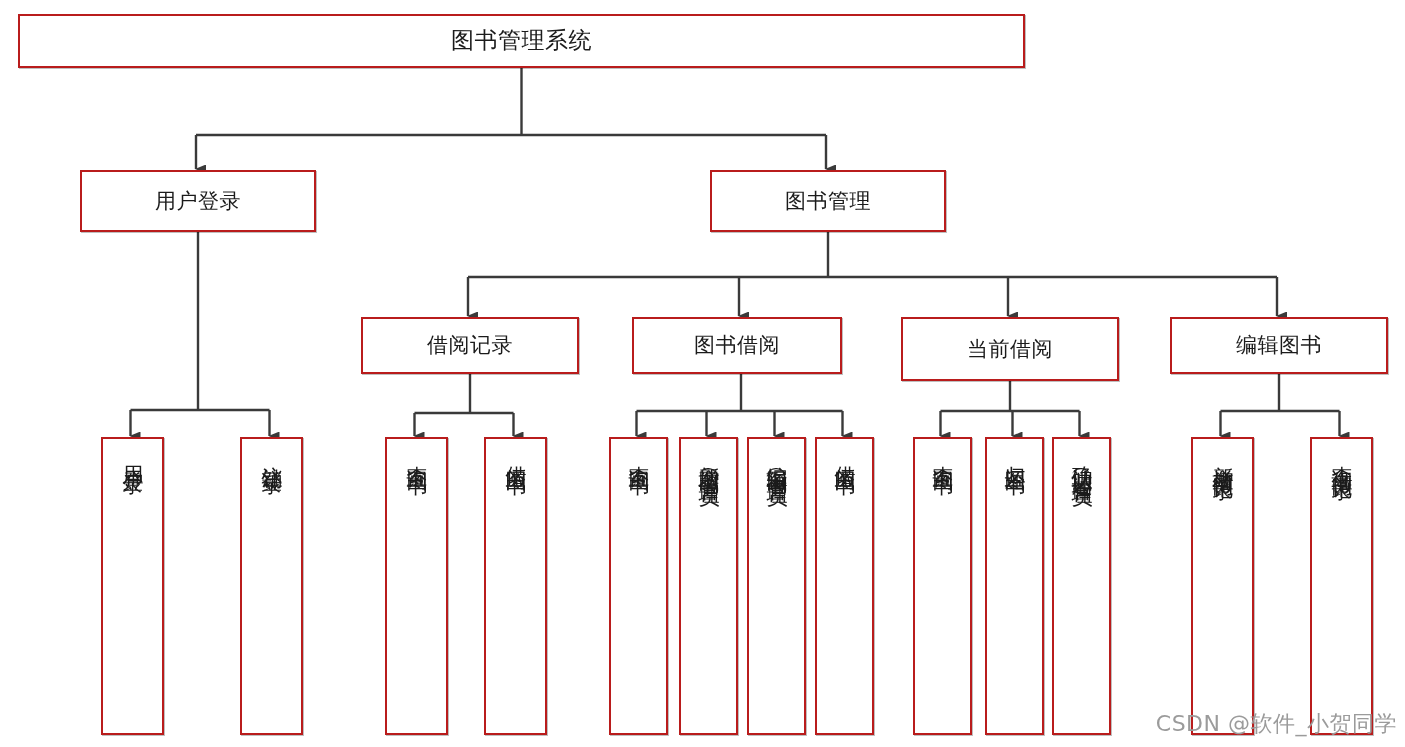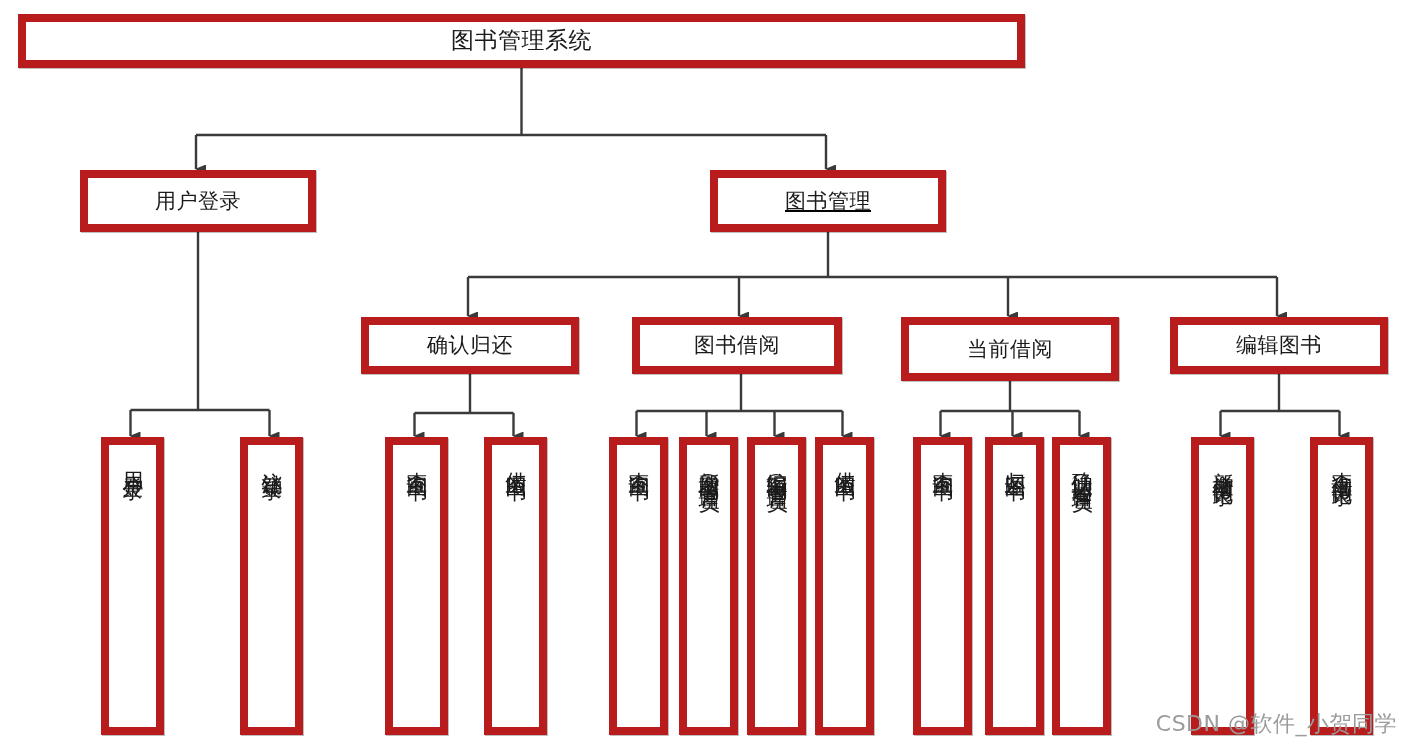--- a/index.html
+++ b/index.html
@@ -19,21 +19,21 @@
     position: absolute;
     left: 0;
     top: 0;
     width: 1405px;
     height: 747px;
     pointer-events: none;
   }
   .node {
     position: absolute;
     box-sizing: border-box;
-    border: 8px solid #b91c1c;
+    border: 2px solid #b91c1c;
     background: #ffffff;
     display: flex;
     align-items: center;
     justify-content: center;
     box-shadow: 1px 1px 0 rgba(0,0,0,0.25);
   }
   .node-label {
     color: #1b1b1b;
     letter-spacing: 0.5px;
     line-height: 1.18;
@@ -113,25 +113,25 @@
       </g>
   </svg>
 
   <div id="nodes">
       <div class="node root" style="left: 18px; top: 14px; width: 1007px; height: 54px;">
         <div class="node-label">图书管理系统</div>
       </div>
       <div class="node level1" style="left: 80px; top: 170px; width: 236px; height: 62px;">
         <div class="node-label">用户登录</div>
       </div>
-      <div class="node level1" style="left: 710px; top: 170px; width: 236px; height: 62px; text-decoration: underline;">
+      <div class="node level1" style="left: 710px; top: 170px; width: 236px; height: 62px;">
         <div class="node-label">图书管理</div>
       </div>
       <div class="node level2" style="left: 361px; top: 317px; width: 218px; height: 57px;">
-        <div class="node-label">确认归还</div>
+        <div class="node-label">借阅记录</div>
       </div>
       <div class="node level2" style="left: 632px; top: 317px; width: 210px; height: 57px;">
         <div class="node-label">图书借阅</div>
       </div>
       <div class="node level2" style="left: 901px; top: 317px; width: 218px; height: 64px;">
         <div class="node-label">当前借阅</div>
       </div>
       <div class="node level2" style="left: 1170px; top: 317px; width: 218px; height: 57px;">
         <div class="node-label">编辑图书</div>
       </div>

